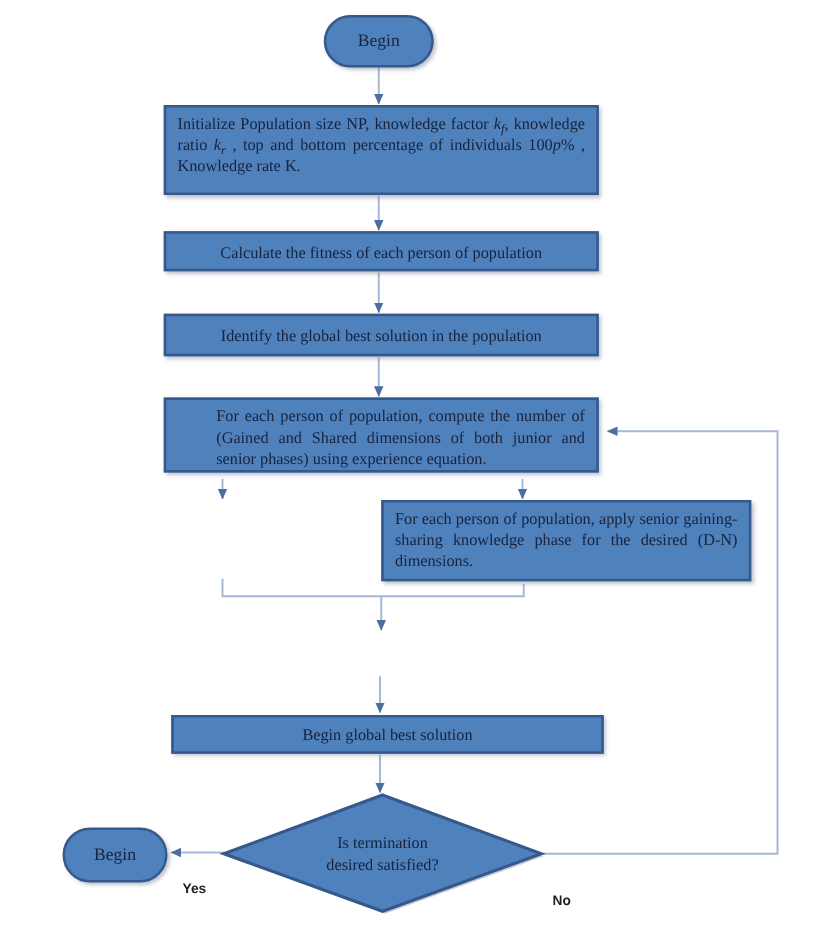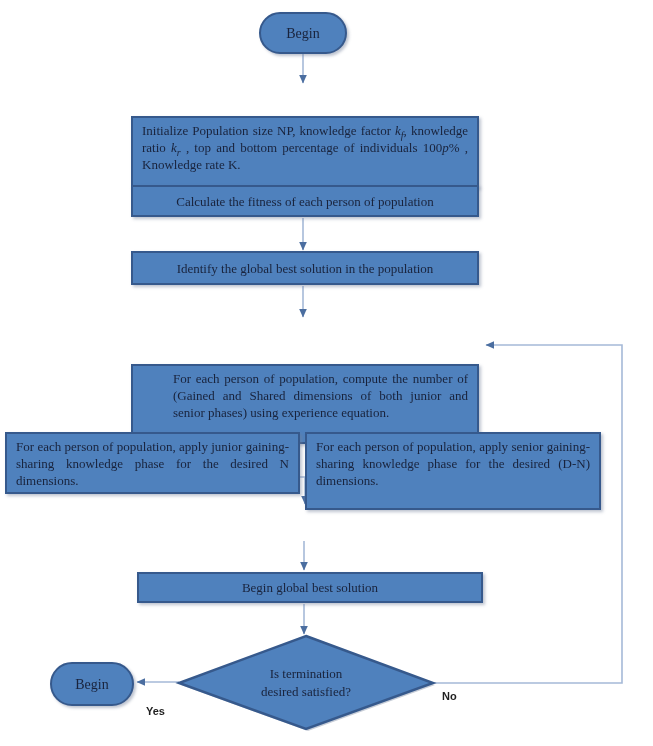--- a/index.html
+++ b/index.html
@@ -40,21 +40,20 @@
   .center-text {
     display: flex;
     align-items: center;
     justify-content: center;
     text-align: center;
     padding: 0 6px;
   }
   .justify {
     text-align: justify;
     padding: 4px 9px;
-    margin-top: 32px;
   }
   sub { font-size: 10px; line-height: 0; }
   .diamond-text {
     position: absolute;
     display: flex;
     align-items: center;
     justify-content: center;
     text-align: center;
     white-space: pre-line;
     color: var(--text);
@@ -114,40 +113,37 @@
   </div>
 
   <div class="node center-text" style="left:131px; top:251px; width:348px; height:34px;">
     <span>Identify the global best solution in the population</span>
   </div>
 
   <div class="node center-text" style="left:131px; top:185px; width:348px; height:32px;">
     <span>Calculate the fitness of each person of population</span>
   </div>
 
-  <div class="node justify" style="left:131px; top:332px; width:348px; height:80px;padding-left:40px;">
+  <div class="node justify" style="left:131px; top:318px; width:348px; height:60px;padding-left:40px;">
     <span>For each person of population, compute the number of (Gained and Shared dimensions of both junior and senior phases) using experience equation.</span>
   </div>
 
-  <div class="node justify" style="left:5px; top:400px; width:295px; height:62px;">
-    <span>For each person of population, apply junior gaining-sharing knowledge phase for the desired N dimensions.</span>
-  </div>
 
-  <div class="node justify" style="left:305px; top:400px; width:296px; height:78px;">
+  <div class="node justify" style="left:305px; top:400px; width:296px; height:65px;">
     <span>For each person of population, apply senior gaining-sharing knowledge phase for the desired (D-N) dimensions.</span>
   </div>
 
 
   <div class="node center-text" style="left:137px; top:572px; width:346px; height:31px;">
     <span>Begin global best solution</span>
   </div>
 
   <div class="diamond-text" style="left:179px; top:636px; width:254px; height:94px;">Is termination
 desired satisfied?</div>
 
   <div class="node oval" style="left:50px; top:662px; width:84px; height:44px;">
     <span>Begin</span>
   </div>
 
   <div class="edge-label" style="left:146px; top:659px;">Yes</div>
-  <div class="edge-label" style="left:442px; top:644px;">No</div>
+  <div class="edge-label" style="left:442px; top:669px;">No</div>
 
 </div>
 
 </body></html>

